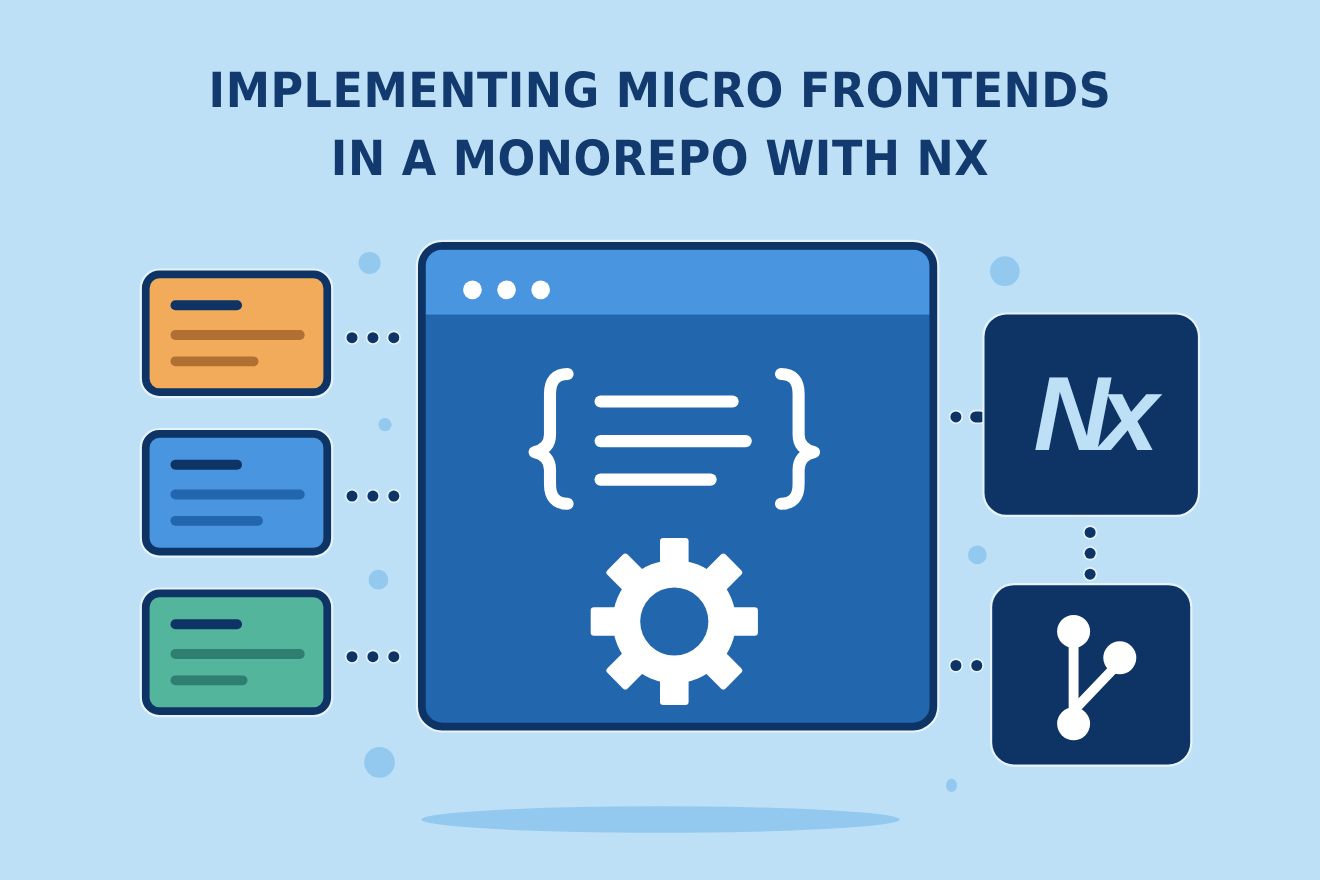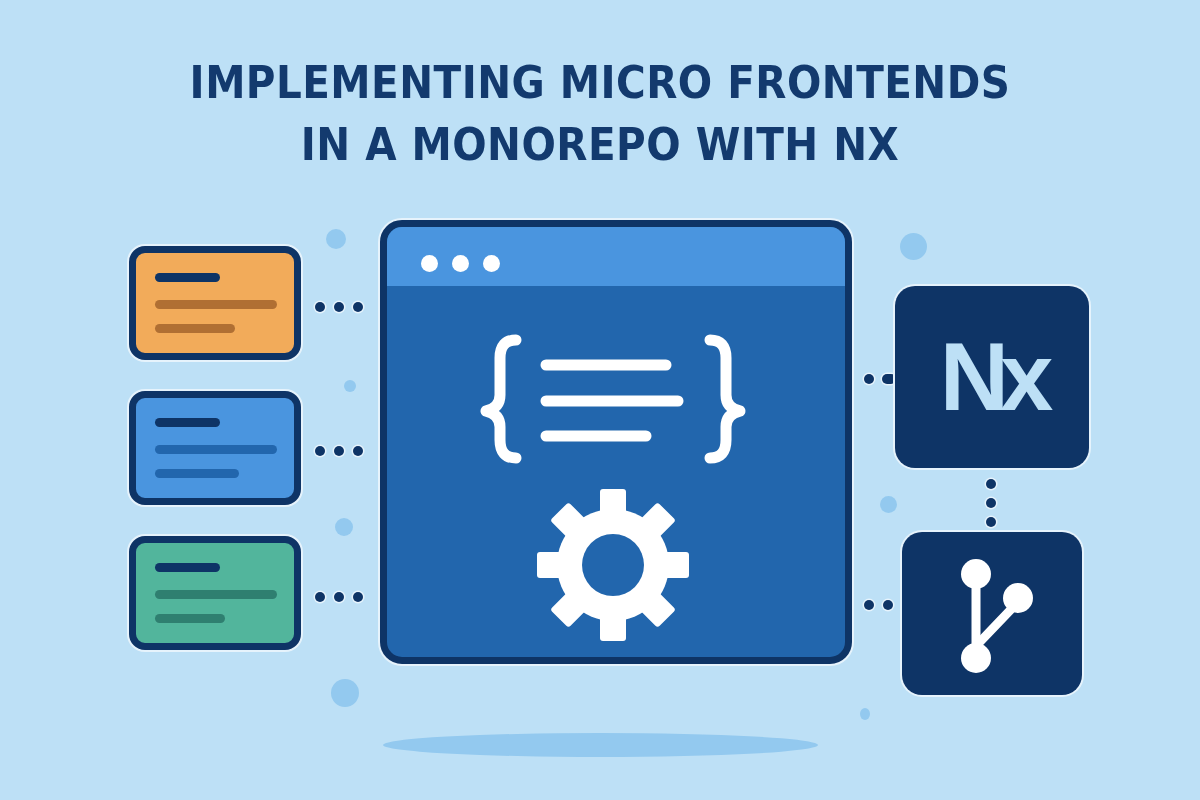--- a/index.html
+++ b/index.html
@@ -39,20 +39,21 @@
       box-sizing: border-box; border: 7px solid #0e3466; border-radius: 22px;
       background: #2266ad; overflow: hidden;
       box-shadow: 0 0 0 2px #e6f3fc;
     }
     .titlebar { position: absolute; left: 0; top: 0; right: 0; height: 59px; background: #4a95df; }
     .tb-dot { position: absolute; top: 28px; width: 17px; height: 17px; border-radius: 50%; background: #ffffff; }
 
     .tile {
       position: absolute; background: #0e3466; border-radius: 20px;
       box-shadow: 0 0 0 2px #e6f3fc;
+      font-style: italic;
     }
     .nx-text {
       position: absolute; left: 0; top: 0; width: 100%; height: 100%;
       display: flex; align-items: center; justify-content: center;
       color: #bde0f6; font-weight: bold; font-size: 96px;
       font-family: "Liberation Sans", sans-serif; letter-spacing: -9px;
     }
     .bubble { position: absolute; border-radius: 50%; background: #93c9ef; }
     .shadow-ellipse {
       position: absolute; left: 383px; top: 733px; width: 435px; height: 24px;

